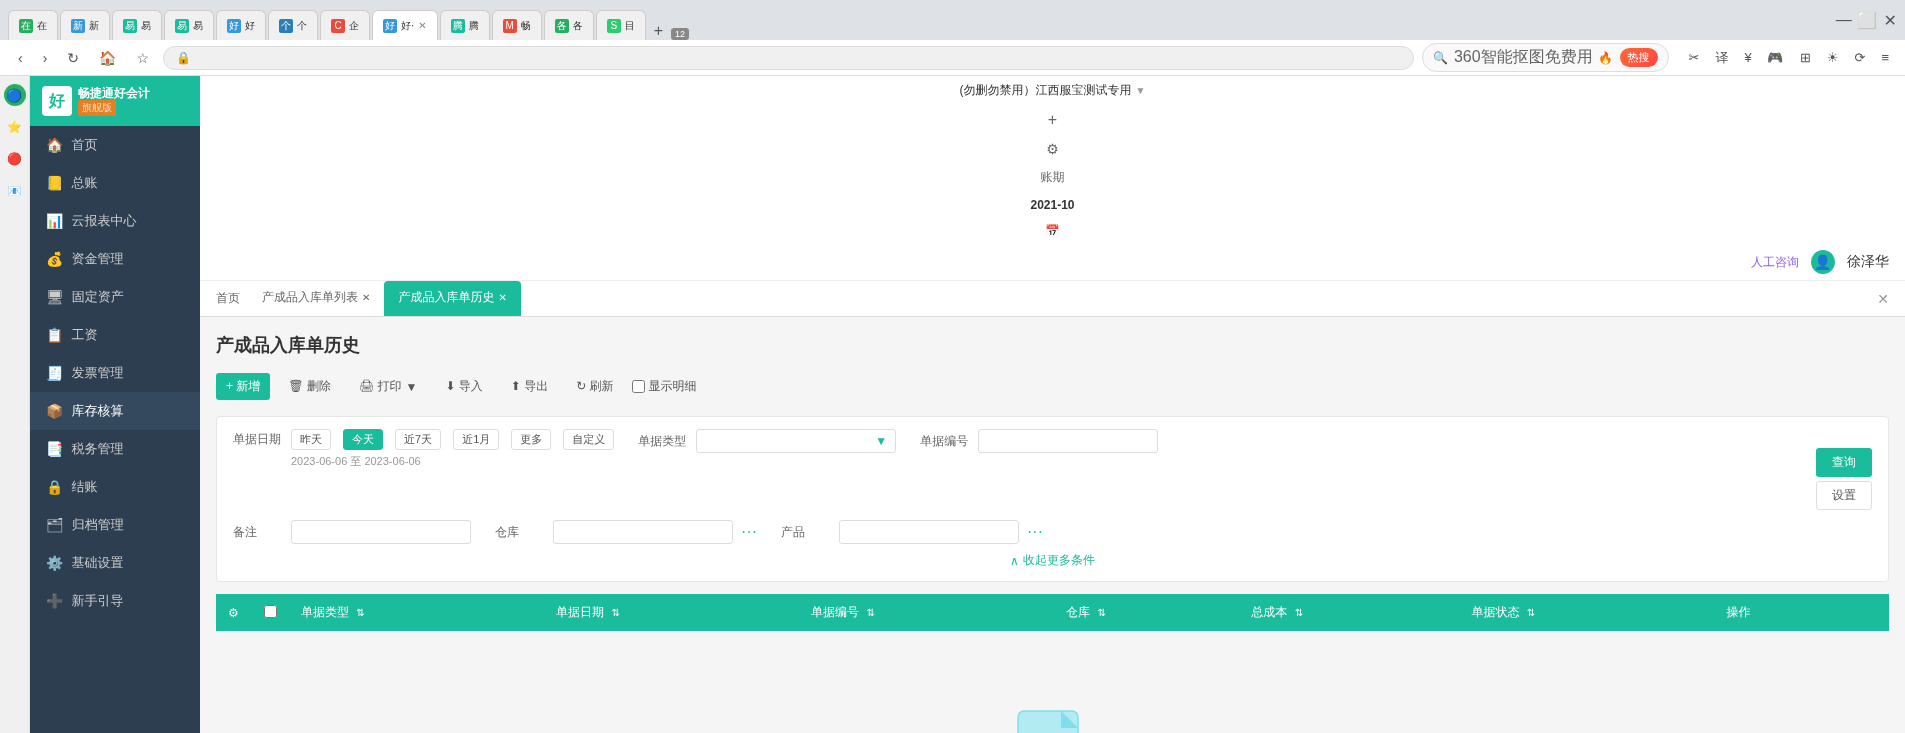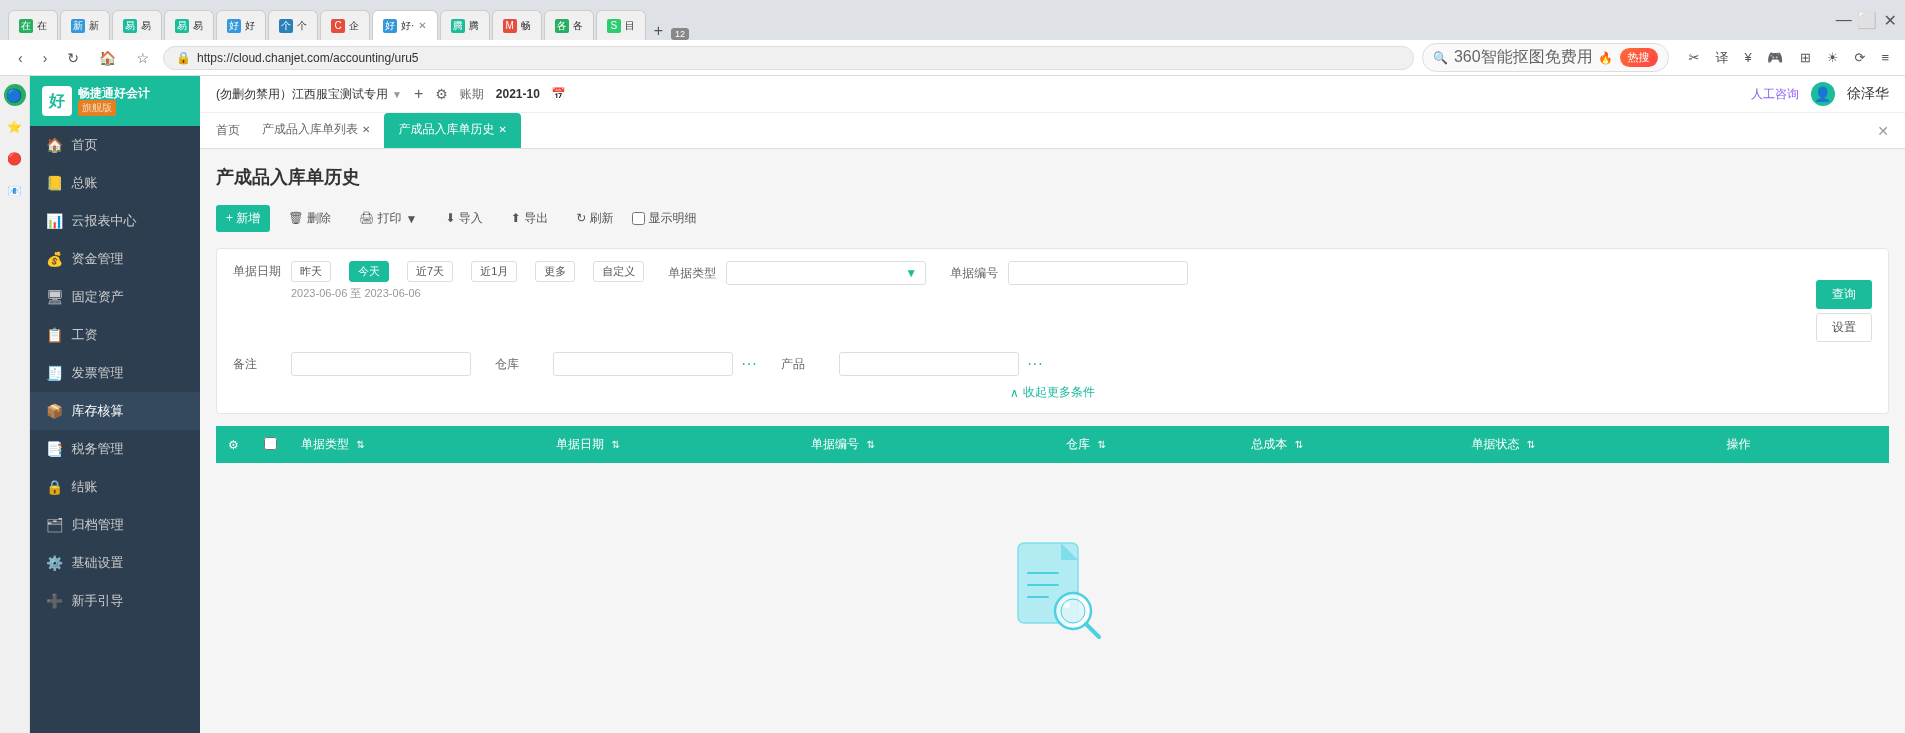--- a/index.html
+++ b/index.html
@@ -27,21 +27,21 @@
     .nav-sidebar { width: 170px; background: #2c3e50; color: #fff; flex-shrink: 0; overflow-y: auto; }
     .nav-logo { background: #1abc9c; padding: 10px 12px; display: flex; align-items: center; gap: 6px; }
     .nav-item { display: flex; align-items: center; gap: 8px; padding: 10px 16px; cursor: pointer; color: #ccc; font-size: 13px; transition: background 0.2s; }
     .nav-item.active { background: #34495e; color: #fff; }
     .nav-icon { font-size: 14px; }
 
     
     .content-area { flex: 1; background: #f5f5f5; overflow: hidden; display: flex; flex-direction: column; }
 
     
-    .top-bar { background: #fff; padding: 6px 16px; display: flex; align-items: center; gap: 12px; border-bottom: 1px solid #eee; }
+    .top-bar { background: #fff; padding: 6px 16px; display: flex; align-items: center; gap: 12px; border-bottom: 1px solid #eee; flex-direction: column; }
     .company-select { display: flex; align-items: center; gap: 4px; font-size: 12px; color: #333; }
     .add-btn { background: none; border: none; cursor: pointer; color: #666; font-size: 16px; }
     .settings-btn { background: none; border: none; cursor: pointer; color: #666; font-size: 14px; }
     .period-label { font-size: 12px; color: #666; }
     .period-value { font-size: 12px; color: #333; font-weight: bold; }
     .top-right { margin-left: auto; display: flex; align-items: center; gap: 12px; }
     .user-service { font-size: 12px; color: #666; cursor: pointer; }
     .user-avatar { width: 24px; height: 24px; border-radius: 50%; background: #1abc9c; color: #fff; display: flex; align-items: center; justify-content: center; font-size: 11px; }
     .username { font-size: 14px; color: #333; }
 
@@ -58,21 +58,21 @@
     .page-title { font-size: 18px; font-weight: bold; color: #333; margin-bottom: 16px; }
 
     
     .toolbar { display: flex; align-items: center; gap: 8px; margin-bottom: 16px; flex-wrap: wrap; }
     .toolbar-btn { display: flex; align-items: center; gap: 4px; padding: 5px 10px; background: none; border: none; cursor: pointer; color: #555; font-size: 12px; }
     .toolbar-btn-primary { background: #1abc9c; color: #fff; border-radius: 3px; }
 
     
     .filter-section { background: #fff; border: 1px solid #e5e5e5; border-radius: 4px; padding: 12px 16px; margin-bottom: 12px; }
     .filter-label { color: #666; font-size: 12px; min-width: 50px; }
-    .date-btns { display: flex; gap: 18px; }
+    .date-btns { display: flex; gap: 12px; }
     .date-btn { padding: 2px 8px; border: 1px solid #ddd; border-radius: 3px; background: #fff; cursor: pointer; font-size: 11px; color: #555; }
     .date-btn.active { background: #1abc9c; color: #fff; border-color: #1abc9c; }
     .filter-select { min-width: 180px; border: 1px solid #ddd; border-radius: 3px; padding: 4px 8px; font-size: 12px; color: #333; display: flex; align-items: center; justify-content: space-between; cursor: pointer; }
     .filter-input { border: 1px solid #ddd; border-radius: 3px; padding: 4px 8px; font-size: 12px; color: #333; width: 180px; }
     .filter-dots { color: #1abc9c; cursor: pointer; font-size: 16px; }
     .collapse-btn { display: flex; align-items: center; gap: 4px; color: #1abc9c; font-size: 12px; cursor: pointer; margin: 8px auto 0; text-align: center; justify-content: center; }
 
     
     .data-table { width: 100%; border-collapse: collapse; background: #fff; }
     .data-table thead tr { background: #1abc9c; color: #fff; }
@@ -155,21 +155,20 @@
 </div>
 
 <div class="address-bar">
   <button class="nav-btn">‹</button>
   <button class="nav-btn">›</button>
   <button class="nav-btn">↻</button>
   <button class="nav-btn">🏠</button>
   <button class="nav-btn">☆</button>
   <div class="address-input">
     <span style="color:#27ae60;font-size:12px;">🔒</span>
-    <span class="address-url">https://cloud.chanjet.com/accounting/uru5</span>
   </div>
   <div style="display:flex;align-items:center;gap:6px;border:1px solid #ddd;border-radius:16px;padding:3px 10px;background:#f9f9f9;">
     <span>🔍</span>
     <span style="font-size:16px;color:#666;">360智能抠图免费用</span>
     <span style="color:#ff4444;">🔥</span>
     <span class="hot-search">热搜</span>
   </div>
   <div class="toolbar-icons">
     <button class="toolbar-icon-btn">✂</button>
     <button class="toolbar-icon-btn">译</button>

